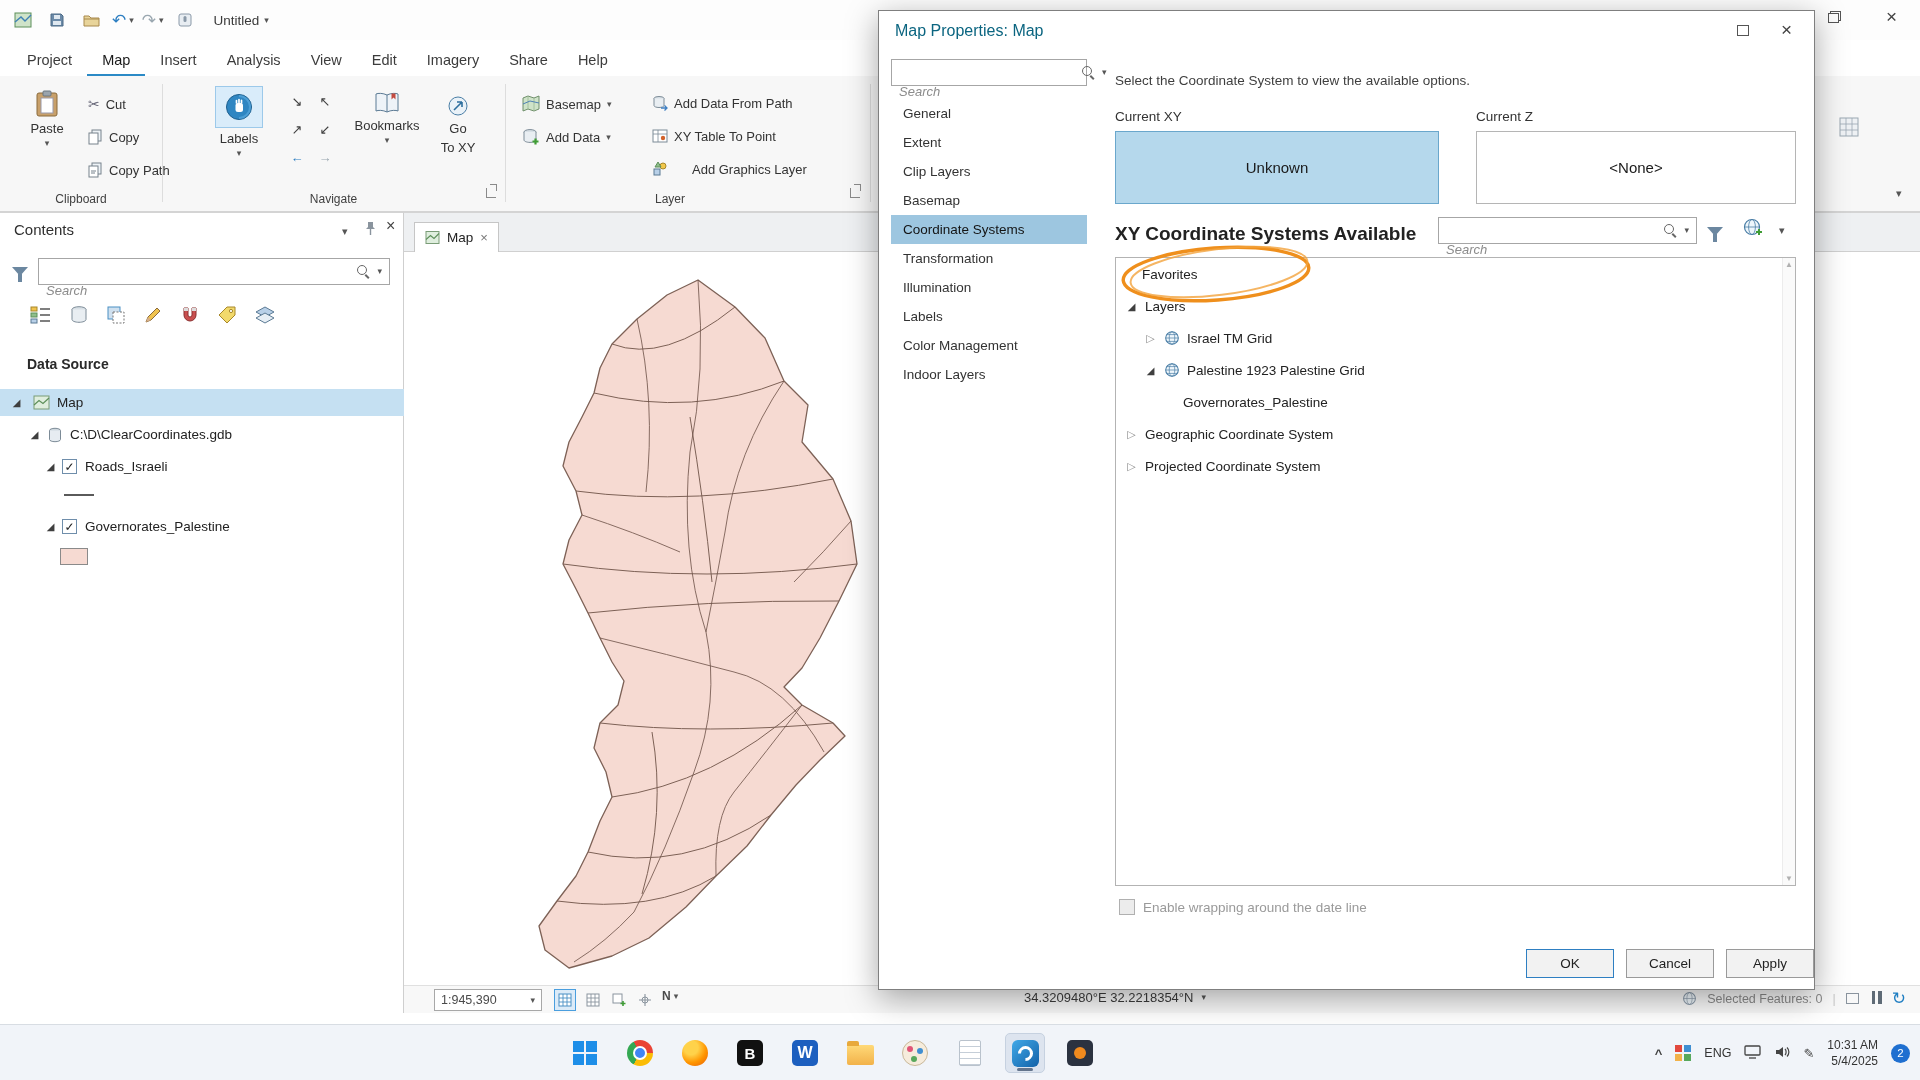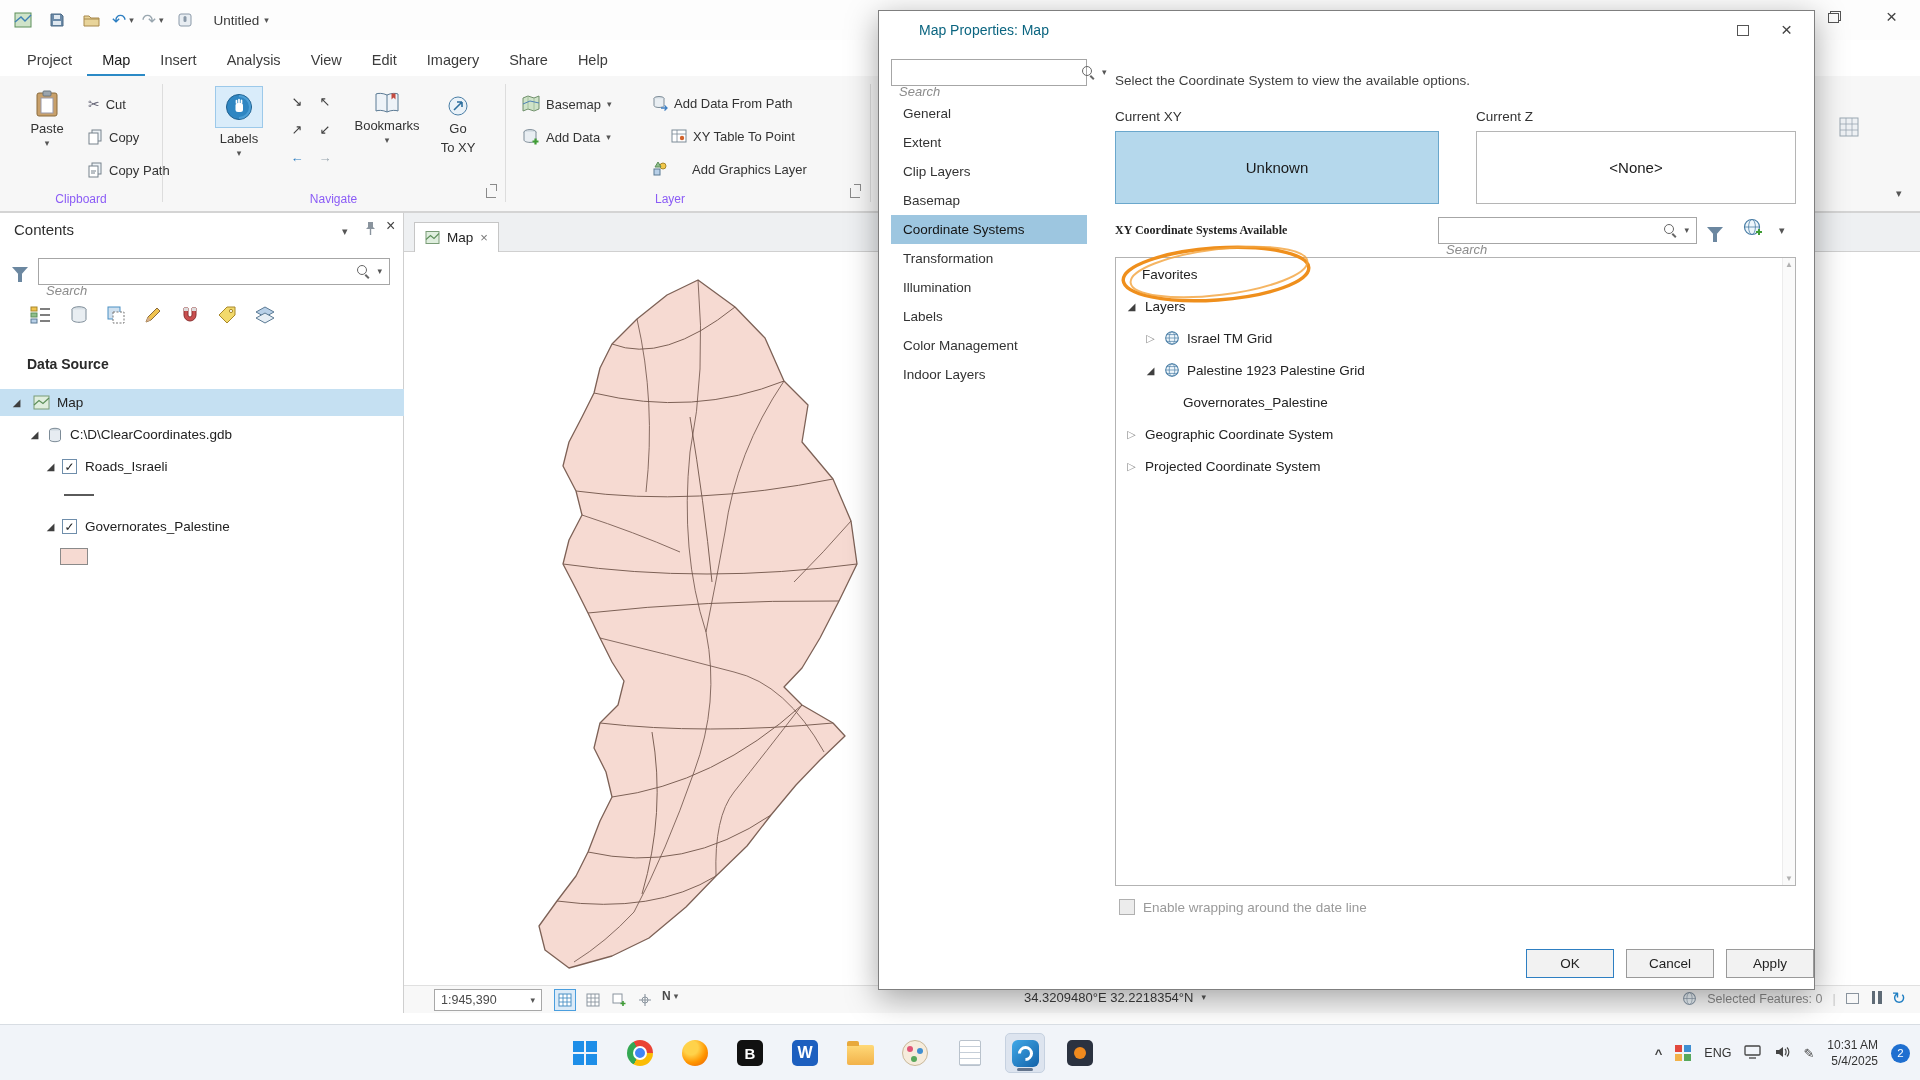--- a/index.html
+++ b/index.html
@@ -15,21 +15,21 @@
   .qat{left:0;top:0;width:1920px;height:40px;background:#fdfdfd;}
   .qat-ic{display:inline-flex;align-items:center;justify-content:center;width:26px;height:26px;}
   .chev{font-size:9px;color:#555;line-height:1;}
   .undo{font-size:17px;color:#2e7fc2;line-height:1;}
   .redo{font-size:17px;color:#9aa7b0;line-height:1;}
   .tabrow{left:0;top:40px;width:1920px;height:36px;background:#fff;display:flex;align-items:flex-end;padding-left:12px;}
   .mtab{padding:7px 15px 8px 15px;font-size:14.5px;color:#3c3c3c;}
   .mtab.active{color:#1a1a1a;border-bottom:2px solid #2b8ac6;padding-bottom:6px;}
   .ribbon{left:0;top:76px;width:1920px;height:136px;background:#f7f7f7;border-bottom:1px solid #d4d4d4;}
   .vsep{position:absolute;top:8px;height:118px;width:1px;background:#ddd;}
-  .grouplabel{position:absolute;bottom:5px;font-size:12px;color:#8b5cf6;text-align:center;}
+  .grouplabel{position:absolute;bottom:5px;font-size:12px;color:#404040;text-align:center;}
   .rsb{position:absolute;display:flex;align-items:center;gap:6px;font-size:13px;color:#333;white-space:nowrap;}
   .rbb{position:absolute;display:flex;flex-direction:column;align-items:center;gap:3px;font-size:13px;color:#333;}
   .launcher{position:absolute;width:10px;height:10px;border-left:1px solid #8a8a8a;border-bottom:1px solid #8a8a8a;}
   .launcher::after{content:"";position:absolute;left:3px;top:-4px;width:6px;height:6px;border-top:1px solid #8a8a8a;border-right:1px solid #8a8a8a;}
 
   
   .restore-glyph{position:relative;width:11px;height:10px;display:inline-block;}
   .restore-glyph::before{content:"";position:absolute;left:2px;top:0;width:9px;height:8px;border:1px solid #555;}
   .restore-glyph::after{content:"";position:absolute;left:0;top:2px;width:9px;height:8px;border:1px solid #555;background:#fdfdfd;}
   .close-x{font-size:19px;color:#444;line-height:1;}
@@ -50,21 +50,21 @@
 
   
   .maparea{left:404px;top:212px;width:1516px;height:773px;background:#fff;border-top:1px solid #d4d4d4;}
   .tabstrip{position:absolute;left:0;top:0;width:100%;height:39px;background:#eef0f2;border-bottom:1px solid #d0d0d0;}
   .maptab{position:absolute;left:10px;top:9px;height:30px;background:#fff;border:1px solid #c6c6c6;border-bottom:none;display:flex;align-items:center;gap:7px;padding:0 10px;font-size:13.5px;color:#222;}
   .statusbar{left:404px;top:985px;width:1516px;height:28px;background:#f8f8f8;border-top:1px solid #e0e0e0;font-size:12.5px;color:#4a4a4a;}
   .sb-ic{display:inline-flex;align-items:center;justify-content:center;width:22px;height:22px;}
 
   
   .dialog{left:878px;top:10px;width:937px;height:980px;background:#fff;border:1px solid #7f7f7f;box-shadow:0 8px 30px rgba(0,0,0,.35);z-index:50;}
-  .dlg-title{position:absolute;left:40px;top:11px;font-size:14px;color:#0b6580;}
+  .dlg-title{position:absolute;left:16px;top:11px;font-size:16px;color:#0b6580;}
   .navitem{position:absolute;left:12px;width:196px;height:29px;display:flex;align-items:center;padding-left:12px;font-size:13.5px;color:#333;}
   .navitem.active{background:#9dc6e0;color:#141414;}
   .bigbox{position:absolute;height:73px;display:flex;align-items:center;justify-content:center;font-size:15px;color:#1a1a1a;}
   .xy-list{position:absolute;left:236px;top:246px;width:681px;height:629px;border:1px solid #b3b3b3;background:#fff;overflow:hidden;}
   .xyrow{display:flex;align-items:center;height:32px;font-size:13.5px;color:#222;gap:7px;white-space:nowrap;}
   .xyrow.selected{background:#cfe6f5;box-shadow:inset 0 0 0 1px #79b2d9;}
   .dlg-btn{position:absolute;width:88px;height:29px;background:#f2f2f2;border:1px solid #9a9a9a;font-size:13.5px;color:#222;display:flex;align-items:center;justify-content:center;}
   .dlg-btn.primary{border:1px solid #2e7fc2;}
   .scrolltrack{position:absolute;right:0;top:0;width:13px;height:100%;background:#fafafa;border-left:1px solid #ececec;display:flex;flex-direction:column;justify-content:space-between;align-items:center;padding:2px 0;color:#b0b0b0;font-size:8px;}
 
@@ -253,21 +253,21 @@
         <span class="chev" data-interactable="false">▾</span>
       </div>
     <div class="rsb" data-interactable="true" style="left:652px;top:19px;">
       <svg width="16" height="16" viewBox="0 0 16 16">
           <ellipse cx="7" cy="3.5" rx="5" ry="2" fill="#d8e0e6" stroke="#7c8b97"></ellipse>
           <path d="M2 3.5v7c0 1.1 2.2 2 5 2s5-.9 5-2v-7" fill="#e9eef2" stroke="#7c8b97"></path>
           <path d="M9 13h6m-2.5-2.5L15 13l-2.5 2.5" stroke="#3f7fc2" fill="none" stroke-width="1.3"></path>
         </svg>
       <span data-interactable="false">Add Data From Path</span>
       </div>
-    <div class="rsb" data-interactable="true" style="left:652px;top:52px;margin-left:19px;">
+    <div class="rsb" data-interactable="true" style="left:652px;top:52px;">
       <svg width="16" height="16" viewBox="0 0 16 16">
           <rect x="1" y="2" width="14" height="12" fill="#fff" stroke="#7c8b97"></rect>
           <path d="M1 6h14M6 2v12" stroke="#7c8b97" stroke-width="0.8"></path>
           <circle cx="11" cy="10" r="2.2" fill="#d2622a"></circle>
         </svg>
       <span data-interactable="false">XY Table To Point</span>
       </div>
     <div class="rsb" data-interactable="true" style="left:652px;top:85px;gap:24px;">
       <svg width="16" height="16" viewBox="0 0 16 16">
           <rect x="2" y="8" width="6" height="6" fill="#b8d0e8" stroke="#5b7a94"></rect>
@@ -524,21 +524,21 @@
     <div class="abs" style="left:236px;top:62px;font-size:13.5px;color:#3f3f3f;" data-interactable="false">Select the Coordinate System to view the available options.</div>
     <div class="abs" style="left:236px;top:98px;font-size:13.5px;color:#333;" data-interactable="false">Current XY</div>
     <div class="abs" style="left:597px;top:98px;font-size:13.5px;color:#333;" data-interactable="false">Current Z</div>
     <div class="bigbox" style="left:597px;top:120px;width:320px;background:#fff;border:1px solid #b5b5b5;" data-interactable="true">
       <span data-interactable="false">&lt;None&gt;</span>
       </div>
     <div class="bigbox" style="left:236px;top:120px;width:324px;background:#b5d8ec;border:1px solid #6aa7cc;" data-interactable="true">
       <span data-interactable="false">Unknown</span>
       </div>
 
-    <div class="abs" style="left:236px;top:212px;font-size:12px;font-weight:bold;color:#222;font-family:Liberation Serif, serif;" data-interactable="false">XY Coordinate Systems Available</div>
+    <div class="abs" style="left:236px;top:212px;font-size:19px;font-weight:bold;color:#222;" data-interactable="false">XY Coordinate Systems Available</div>
     <div class="abs sbox" style="left:559px;top:206px;width:259px;height:27px;" data-interactable="true">
       <input data-interactable="true" placeholder="Search" style="">
       <span class="mag" data-interactable="false"></span>
       <span class="chev" data-interactable="false">▾</span>
     </div>
     <span class="abs funnel" style="left:828px;top:212px;" data-interactable="true"></span>
     <span class="abs" style="left:864px;top:206px;" data-interactable="true">
       <svg width="20" height="20" viewBox="0 0 20 20">
           <circle cx="9" cy="10" r="7.5" fill="#eef6fb" stroke="#4a7ea6" stroke-width="1.2"></circle>
           <ellipse cx="9" cy="10" rx="3.4" ry="7.5" fill="none" stroke="#4a7ea6" stroke-width="0.8"></ellipse>

